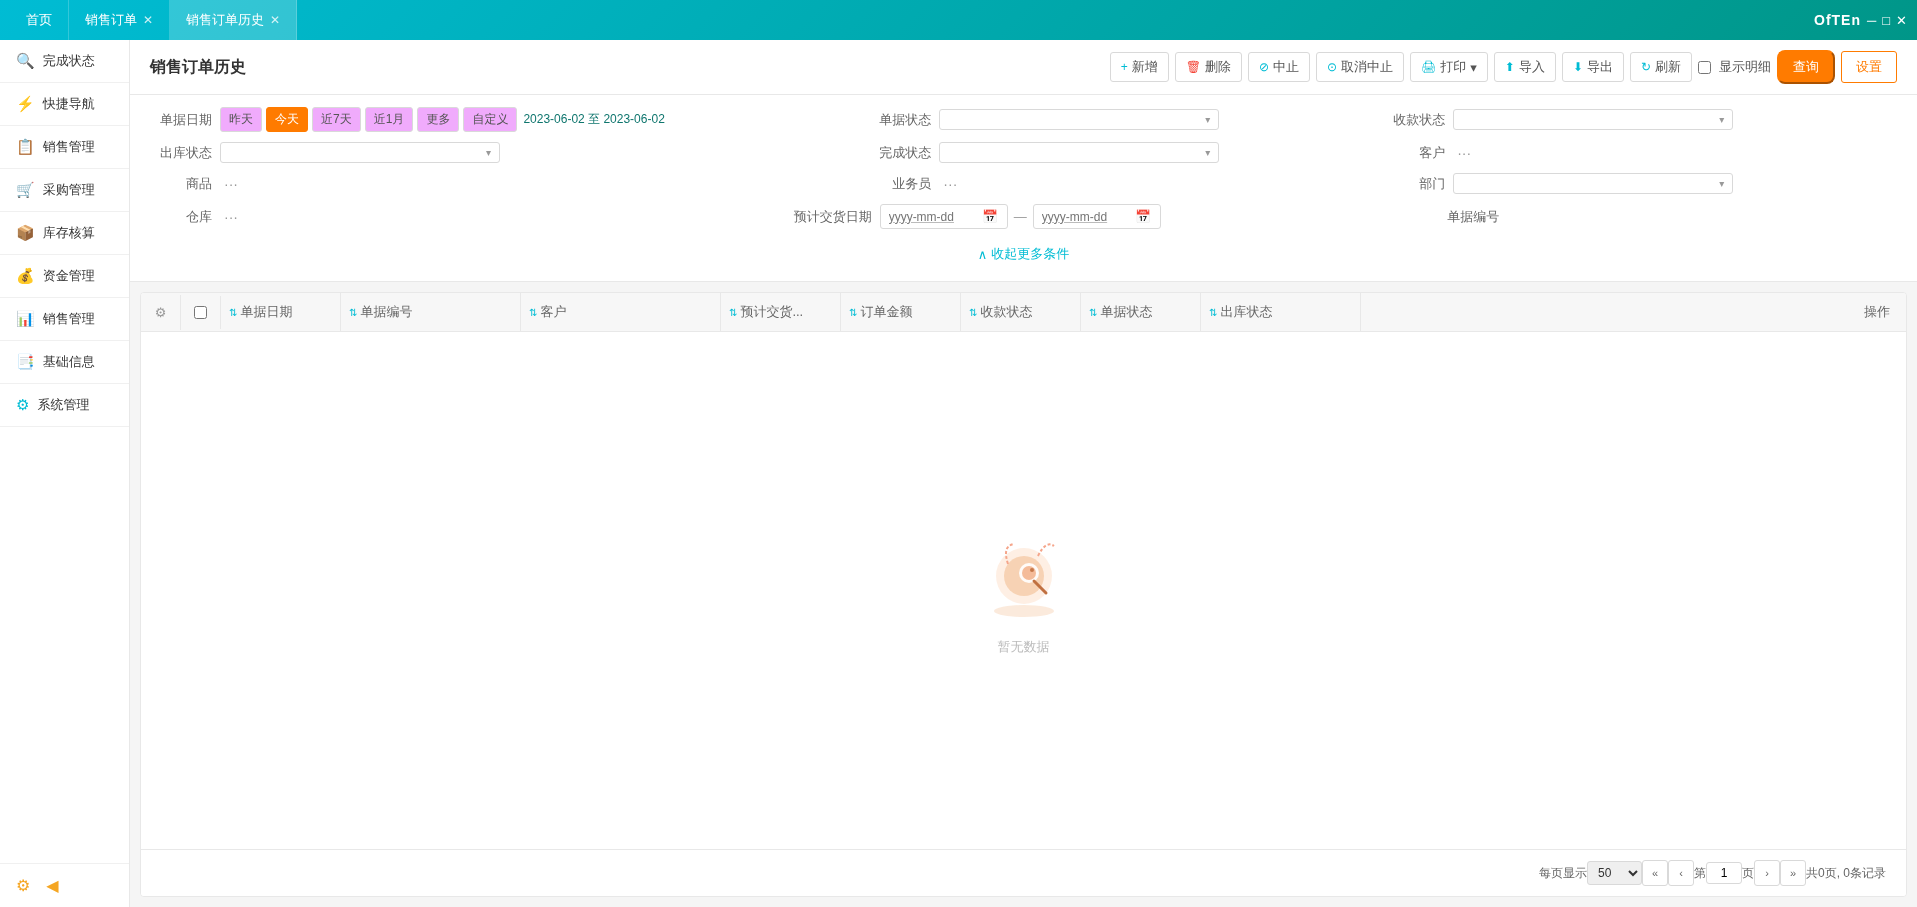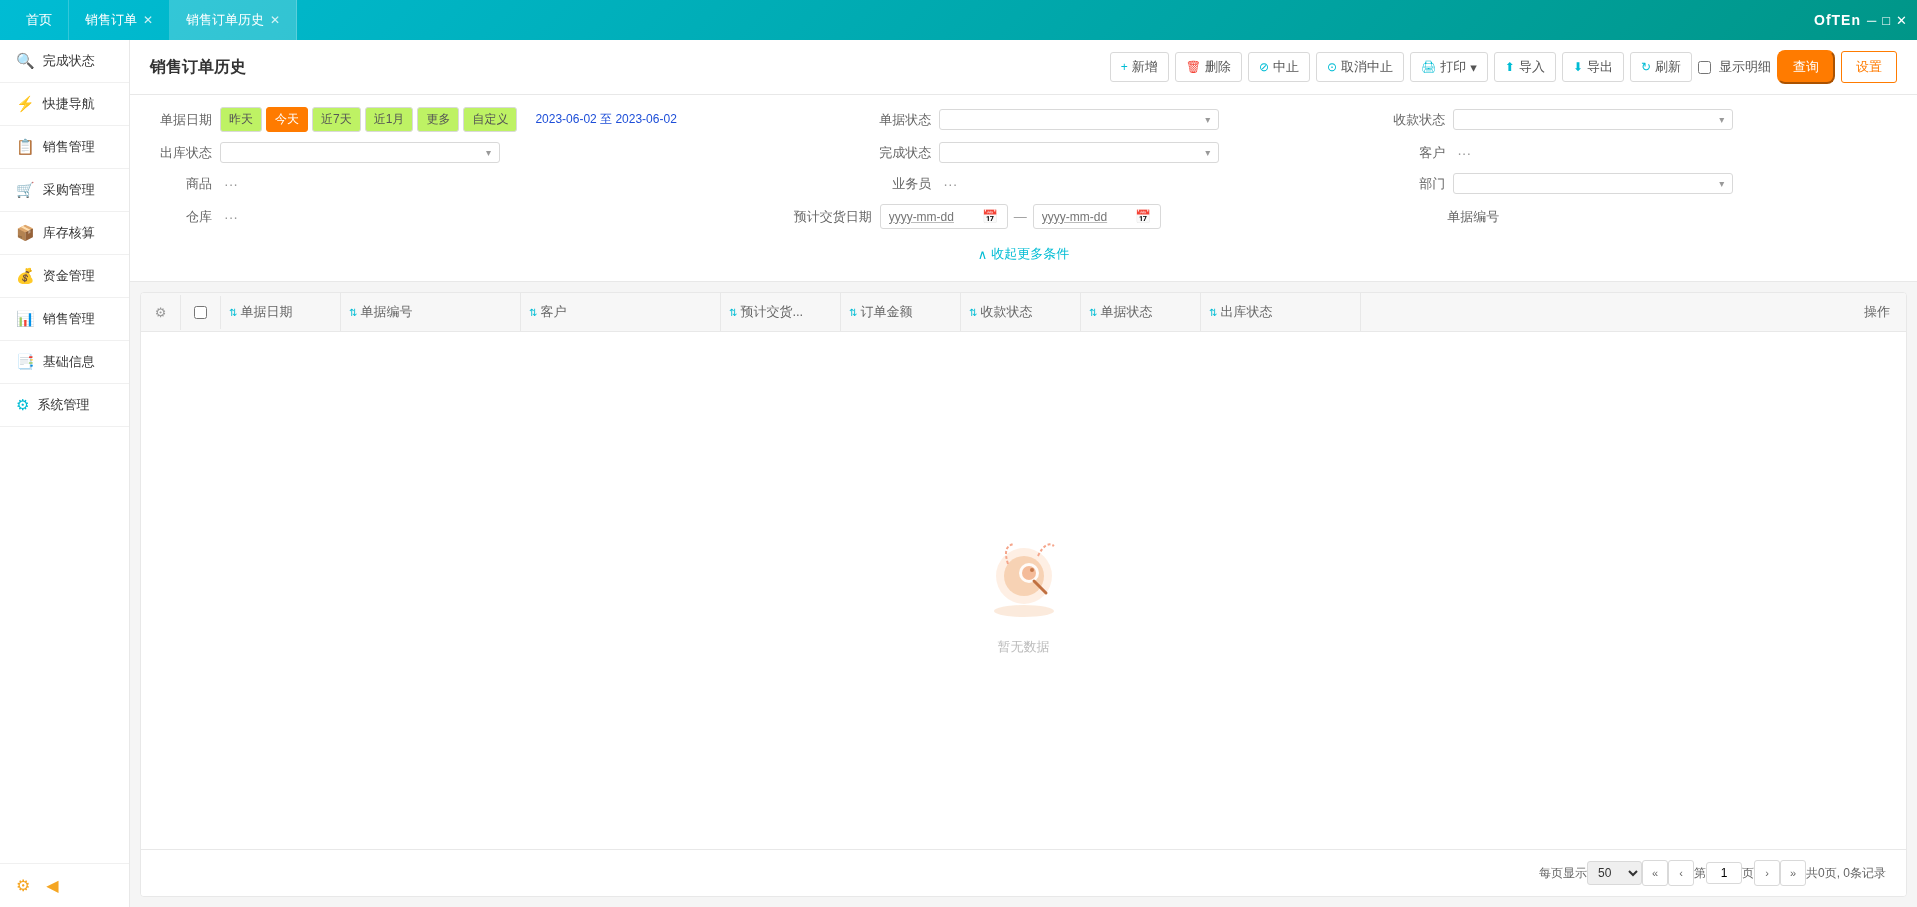--- a/index.html
+++ b/index.html
@@ -170,31 +170,31 @@
       align-items: center;
       gap: 4px;
     }
     .date-btn {
       padding: 3px 8px;
       border: 1px solid #d9d9d9;
       border-radius: 3px;
       cursor: pointer;
       font-size: 12px;
       color: #555;
-      background: #bef264;
+      background: #f0abfc;
     }
     .date-btn.active {
       background: #ff7b00;
       color: white;
       border-color: #ff7b00;
     }
     .date-range {
       font-size: 12px;
-      color: #1d4ed8;
-      margin-left: 18px;
+      color: #0f766e;
+      margin-left: 6px;
     }
     .select-control {
       display: flex;
       align-items: center;
       border: 1px solid #d9d9d9;
       border-radius: 3px;
       padding: 4px 8px;
       flex: 1;
       max-width: 280px;
       background: #fff;

